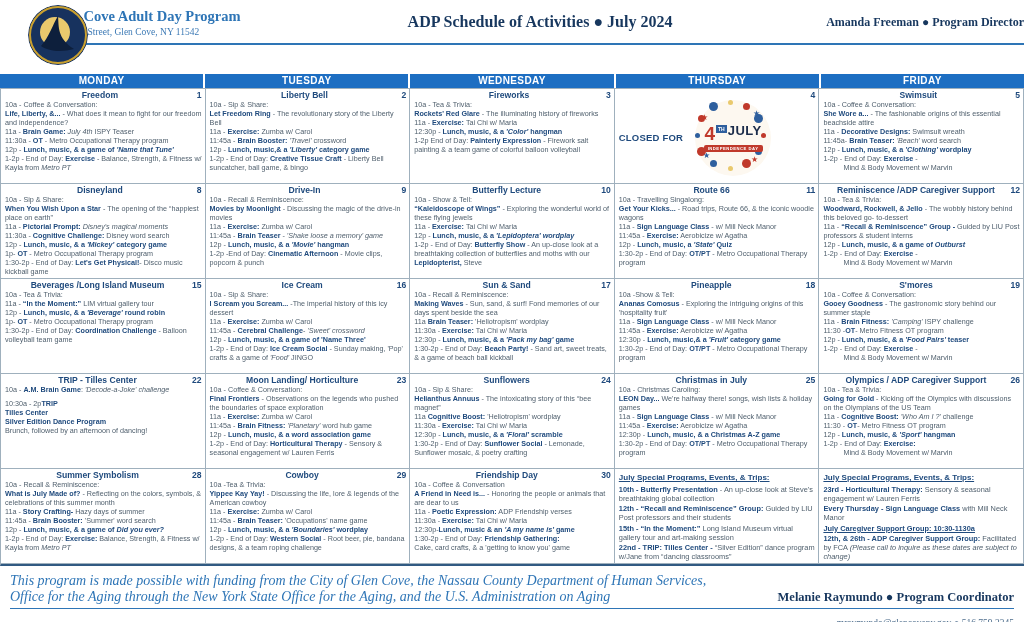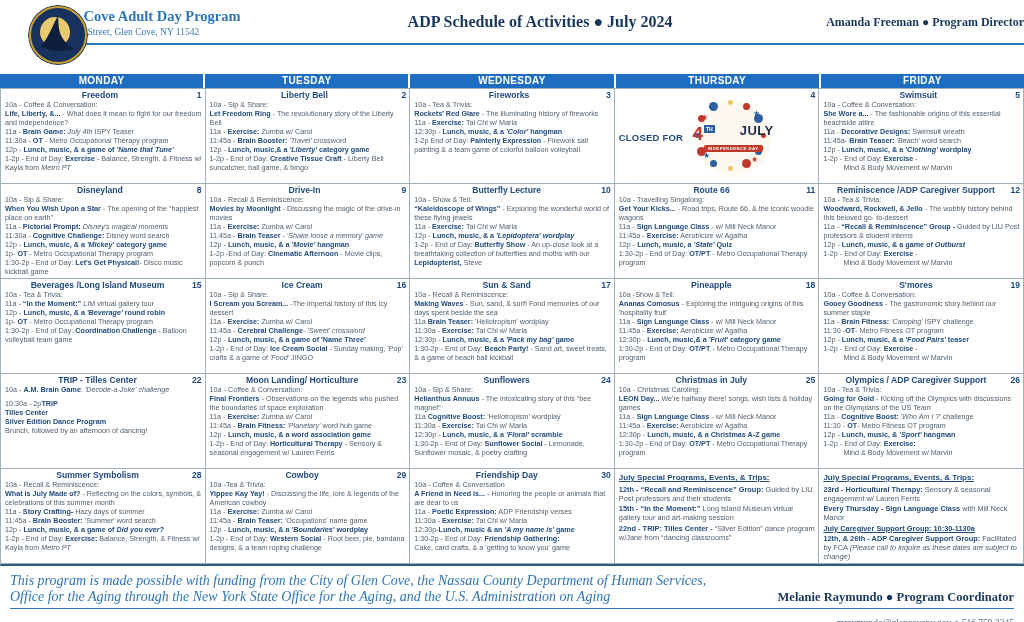--- a/index.html
+++ b/index.html
@@ -47,21 +47,21 @@
   .cell.special .line{margin-bottom:1px;font-size:7.4px;}
 
   
   .closed-row{display:flex;align-items:center;height:74px;}
   .closed-label{font-weight:bold;color:var(--navy);font-size:9.5px;letter-spacing:.2px;white-space:nowrap;}
   .july4{position:relative;width:76px;height:76px;margin-left:12px;border-radius:50%;background:#fdf8f0;flex:none;}
   .j4-main{position:absolute;inset:0;display:flex;flex-direction:column;align-items:center;justify-content:center;}
   .j4-word{display:flex;align-items:flex-start;}
   .j4-4{color:var(--red);font-weight:bold;font-size:19px;line-height:1;}
   .j4-th{background:var(--blue);color:#fff;font-weight:bold;font-size:5px;padding:1px 2px;margin:1px 1px 0 1px;}
-  .j4-july{color:#1b2c4a;font-weight:bold;font-size:13px;line-height:1;letter-spacing:.5px;padding-left:24px;}
+  .j4-july{color:#1b2c4a;font-weight:bold;font-size:13px;line-height:1;letter-spacing:.5px;}
   .j4-banner{background:var(--red);color:#fff;font-size:4.2px;font-weight:bold;letter-spacing:.5px;padding:1px 4px;border-radius:2px;margin-top:2px;white-space:nowrap;}
   .j4-dot{position:absolute;border-radius:50%;}
   .j4-star{position:absolute;font-size:8px;line-height:1;}
 
   
   .footer{flex:1;padding:7px 10px 0 10px;}
   .f-row1{display:flex;justify-content:space-between;align-items:flex-end;border-bottom:1.5px solid var(--accent);padding-bottom:3px;}
   .f-script{font-family:"Liberation Serif",serif;font-style:italic;color:var(--accent);font-size:14px;max-width:710px;}
   .f-coordinator{font-family:"Liberation Serif",serif;font-weight:bold;color:#17375e;font-size:12.5px;white-space:nowrap;padding-left:10px;}
   .f-row2{text-align:right;padding-top:3px;}
@@ -395,20 +395,21 @@
         <div class="line"><span class="st-n">10a - Coffee &amp; Conversation</span></div>
         <div class="line"><span class="st-b">A Friend in Need is...</span><span class="st-n"> - Honoring the people or animals that are dear to us</span></div>
         <div class="line"><span class="st-n">11a - </span><span class="st-b">Poetic Expression:</span><span class="st-n"> ADP Friendship verses</span></div>
         <div class="line"><span class="st-n">11:30a - </span><span class="st-b">Exercise:</span><span class="st-n"> Tai Chi w/ Maria</span></div>
         <div class="line"><span class="st-n">12:30p-</span><span class="st-b">Lunch, music &amp; an </span><span class="st-bi">'A my name is'</span><span class="st-b"> game</span></div>
         <div class="line"><span class="st-n">1:30-2p - End of Day: </span><span class="st-b">Friendship Gathering:</span></div>
         <div class="line"><span class="st-n">Cake, card crafts, &amp; a 'getting to know you' game</span></div>
       </div>
       <div class="cell special">
         <div class="special-heading">July Special Programs, Events, &amp; Trips:</div>
+        <div class="line"><span class="st-b">10th - Butterfly Presentation</span><span class="st-n"> - An up-close look at Steve's breathtaking global collection</span></div>
         <div class="line"><span class="st-b">12th - “Recall and Reminiscence” Group:</span><span class="st-n"> Guided by LIU Post professors and their students</span></div>
         <div class="line"><span class="st-b">15th - “In the Moment:”</span><span class="st-n"> Long Island Museum virtual gallery tour and art-making session</span></div>
         <div class="line"><span class="st-b">22nd - TRIP: Tilles Center -</span><span class="st-n"> “Silver Edition” dance program w/Jane from “dancing classrooms”</span></div>
       </div>
       <div class="cell special">
         <div class="special-heading">July Special Programs, Events, &amp; Trips:</div>
         <div class="line"><span class="st-b">23rd - Horticultural Therapy:</span><span class="st-n">  Sensory &amp; seasonal engagement w/ Lauren Ferris</span></div>
         <div class="line"><span class="st-b">Every Thursday - Sign Language Class</span><span class="st-n"> with Mill Neck Manor</span></div>
         <div class="line"><span class="st-bu">July Caregiver Support Group: 10:30-1130a</span></div>
         <div class="line"><span class="st-b">12th, &amp; 26th - ADP Caregiver Support Group:</span><span class="st-n"> Facilitated by FCA </span><span class="st-i">(Please call to inquire as these dates are subject to change)</span></div>

